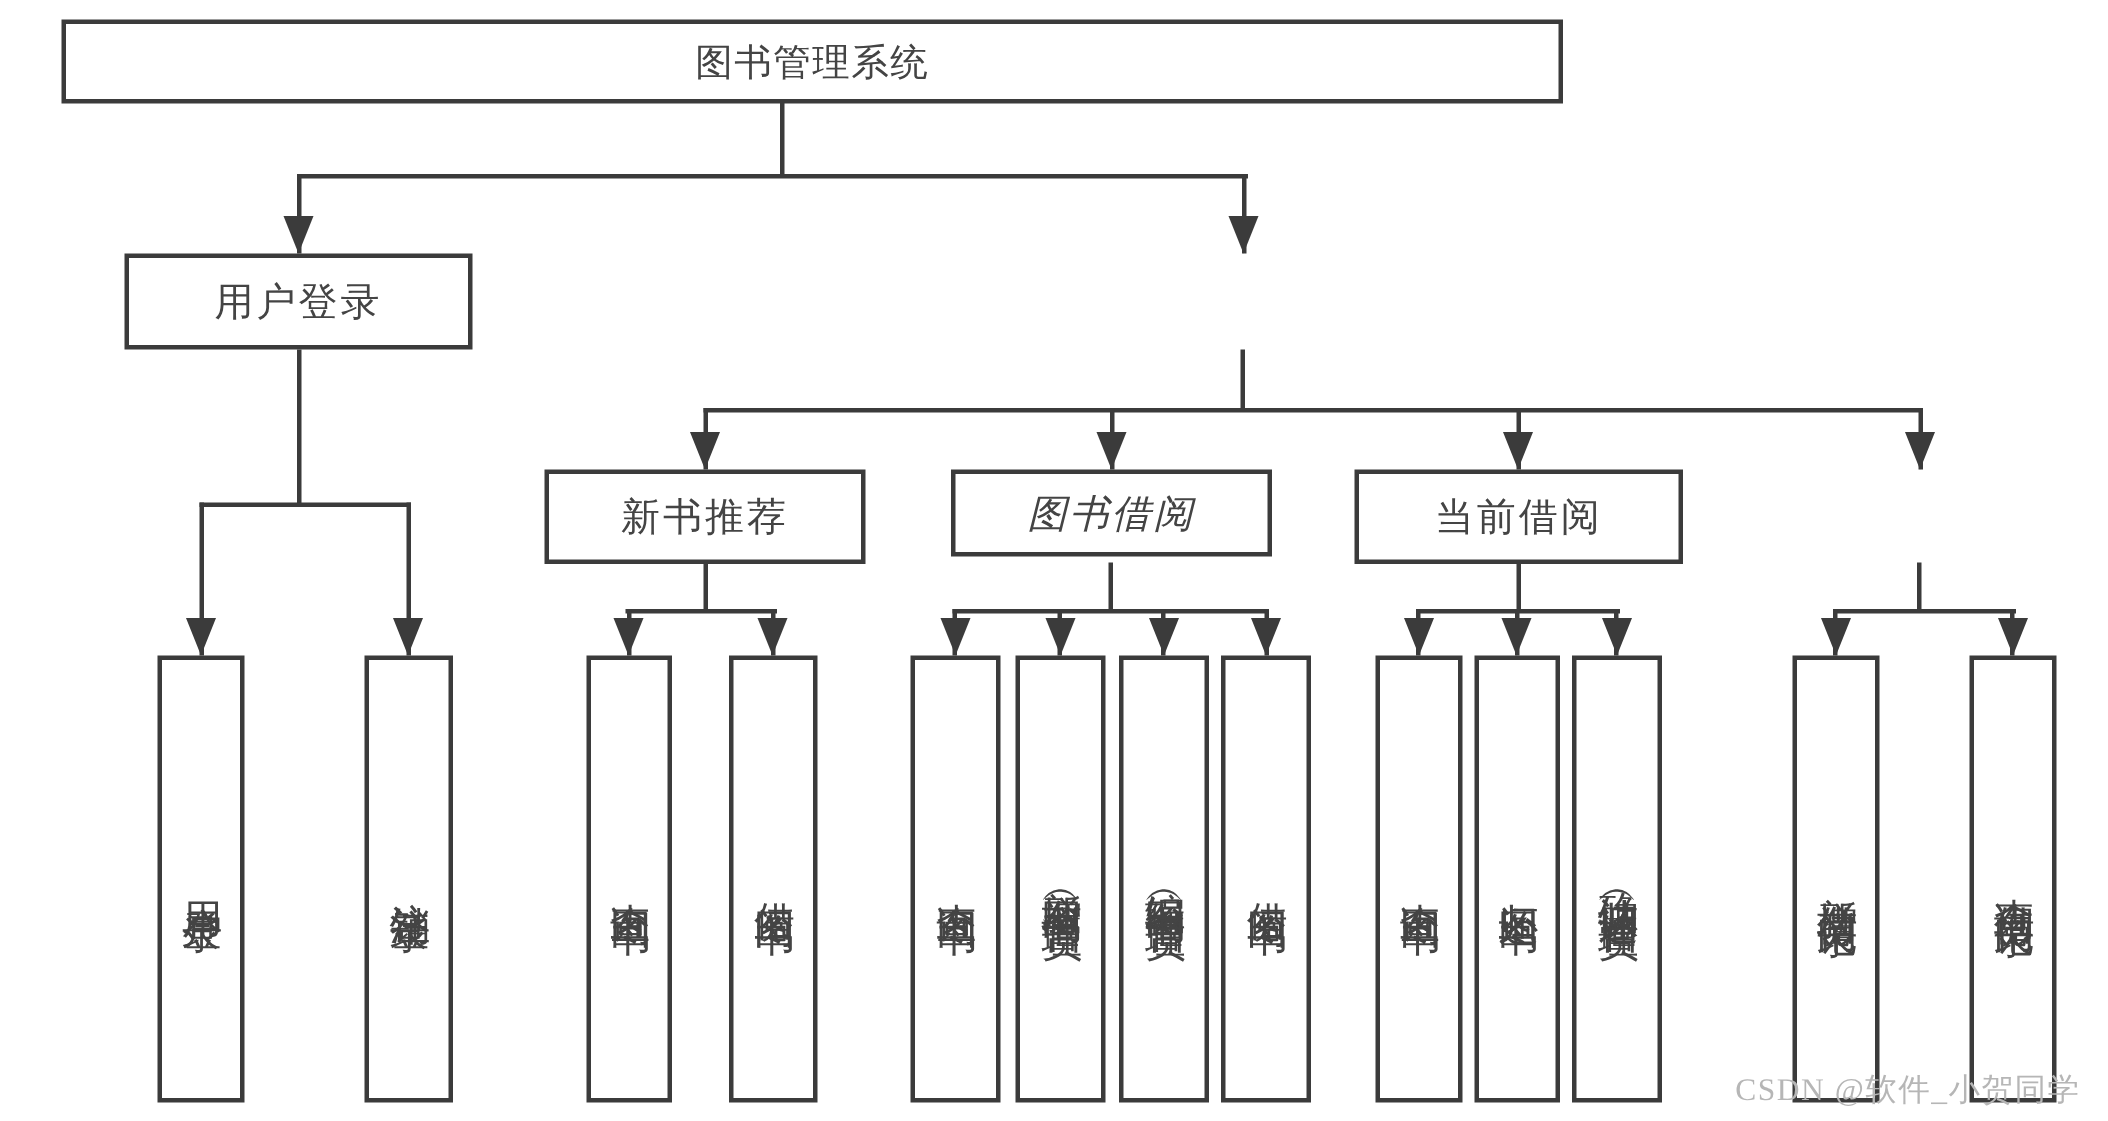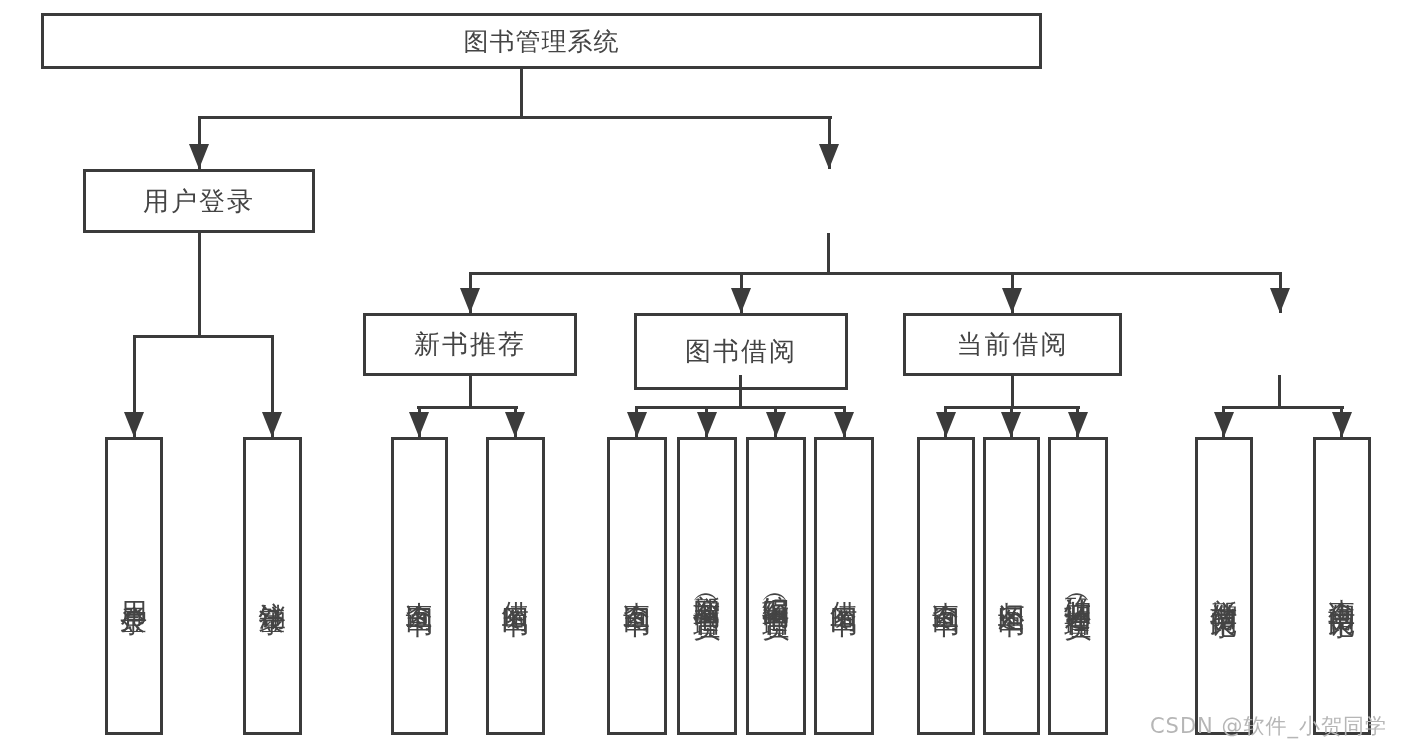--- a/index.html
+++ b/index.html
@@ -48,39 +48,40 @@
   }
   .watermark {
     position: absolute;
     right: 18px;
     top: 712px;
     font-size: 21px;
     letter-spacing: 1px;
     color: var(--watermark);
     z-index: 5;
     white-space: nowrap;
+    font-family: Liberation Serif, serif;
   }
 </style>
 </head>
 <body>
 
 <div class="canvas">
 
   <div class="box" style="left:21px; top:13px; width:1001px; height:56px;margin-left:20px;">
     <span class="hlabel root-label">图书管理系统</span>
   </div>
 
   <div class="box" style="left:83px; top:169px; width:232px; height:64px;">
     <span class="hlabel">用户登录</span>
   </div>
 
   <div class="box" style="left:363px; top:313px; width:214px; height:63px;">
     <span class="hlabel">新书推荐</span>
   </div>
-  <div class="box" style="left:634px; top:313px; width:214px; height:77px;">
+  <div class="box" style="left:634px; top:313px; width:214px; height:58px;font-style:italic;">
     <span class="hlabel">图书借阅</span>
   </div>
   <div class="box" style="left:903px; top:313px; width:219px; height:63px;">
     <span class="hlabel">当前借阅</span>
   </div>
 
   <div class="box vbox" style="left:105px; top:437px; width:58px; height:298px;">
     <span>用户登录</span>
   </div>
   <div class="box vbox" style="left:243px; top:437px; width:59px; height:298px;">

